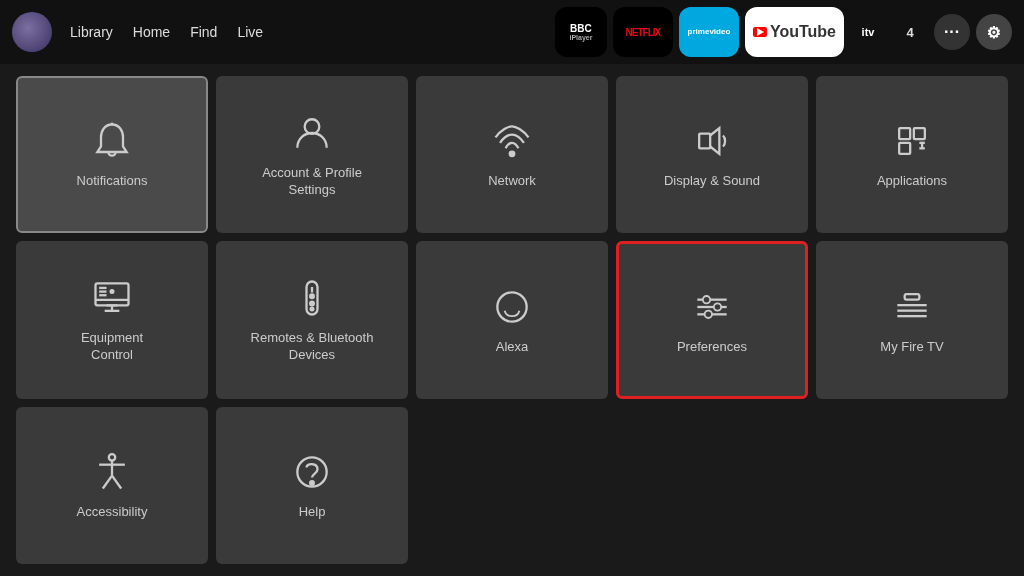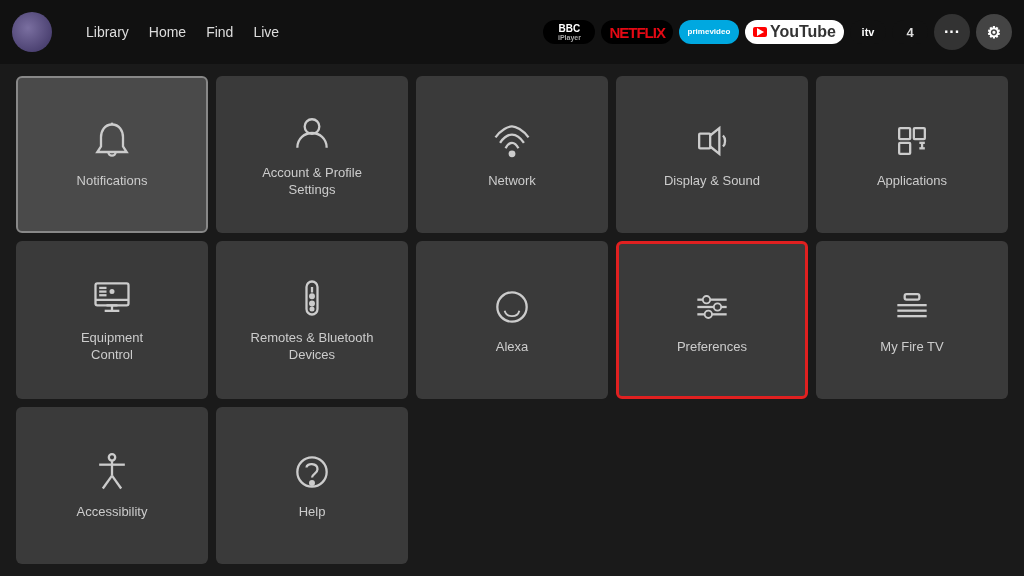--- a/index.html
+++ b/index.html
@@ -12,21 +12,21 @@
       overflow: hidden;
     }
 
     
     .top-nav {
       display: flex;
       align-items: center;
       height: 64px;
       background: #111;
       padding: 0 12px;
-      gap: 24px;
+      gap: 8px;
     }
     .nav-avatar {
       width: 40px;
       height: 40px;
       border-radius: 50%;
       background: radial-gradient(circle at 40% 40%, #7a6fa0, #3a3060);
       flex-shrink: 0;
     }
     .nav-links {
       display: flex;
@@ -38,32 +38,32 @@
       font-size: 14px;
       cursor: pointer;
     }
     .nav-apps {
       display: flex;
       align-items: center;
       gap: 6px;
       margin-left: auto;
     }
     .app-badge {
-      height: 24px;
+      height: 50px;
       border-radius: 12px;
       display: flex;
       align-items: center;
       justify-content: center;
       font-size: 11px;
       font-weight: bold;
       padding: 0 8px;
       cursor: pointer;
     }
     .app-bbc    { background: #000; color: #fff; min-width: 52px; font-size: 9px; }
-    .app-netflix { background: #000; color: #e50914; min-width: 60px; font-size: 15px; letter-spacing: -1px; text-align: right; }
+    .app-netflix { background: #000; color: #e50914; min-width: 60px; font-size: 10px; letter-spacing: -1px; text-align: right; }
     .app-prime  { background: #00a8e0; color: #fff; min-width: 60px; font-size: 9px; flex-direction: row; }
     .app-youtube { background: #fff; color: #333; min-width: 64px; font-size: 9px; gap: 3px; }
     .app-itv    { background: #111; color: #fff; min-width: 36px; font-size: 11px; }
     .app-ch4    { background: #111; color: #ddd; min-width: 36px; font-size: 13px; }
     .app-more   { background: #333; color: #fff; min-width: 36px; font-size: 16px; border-radius: 50%; width: 36px; height: 36px; }
     .app-settings { background: #444; color: #fff; min-width: 36px; font-size: 16px; border-radius: 50%; width: 36px; height: 36px; }
 
     .yt-icon {
       width: 14px; height: 10px;
       background: red;

